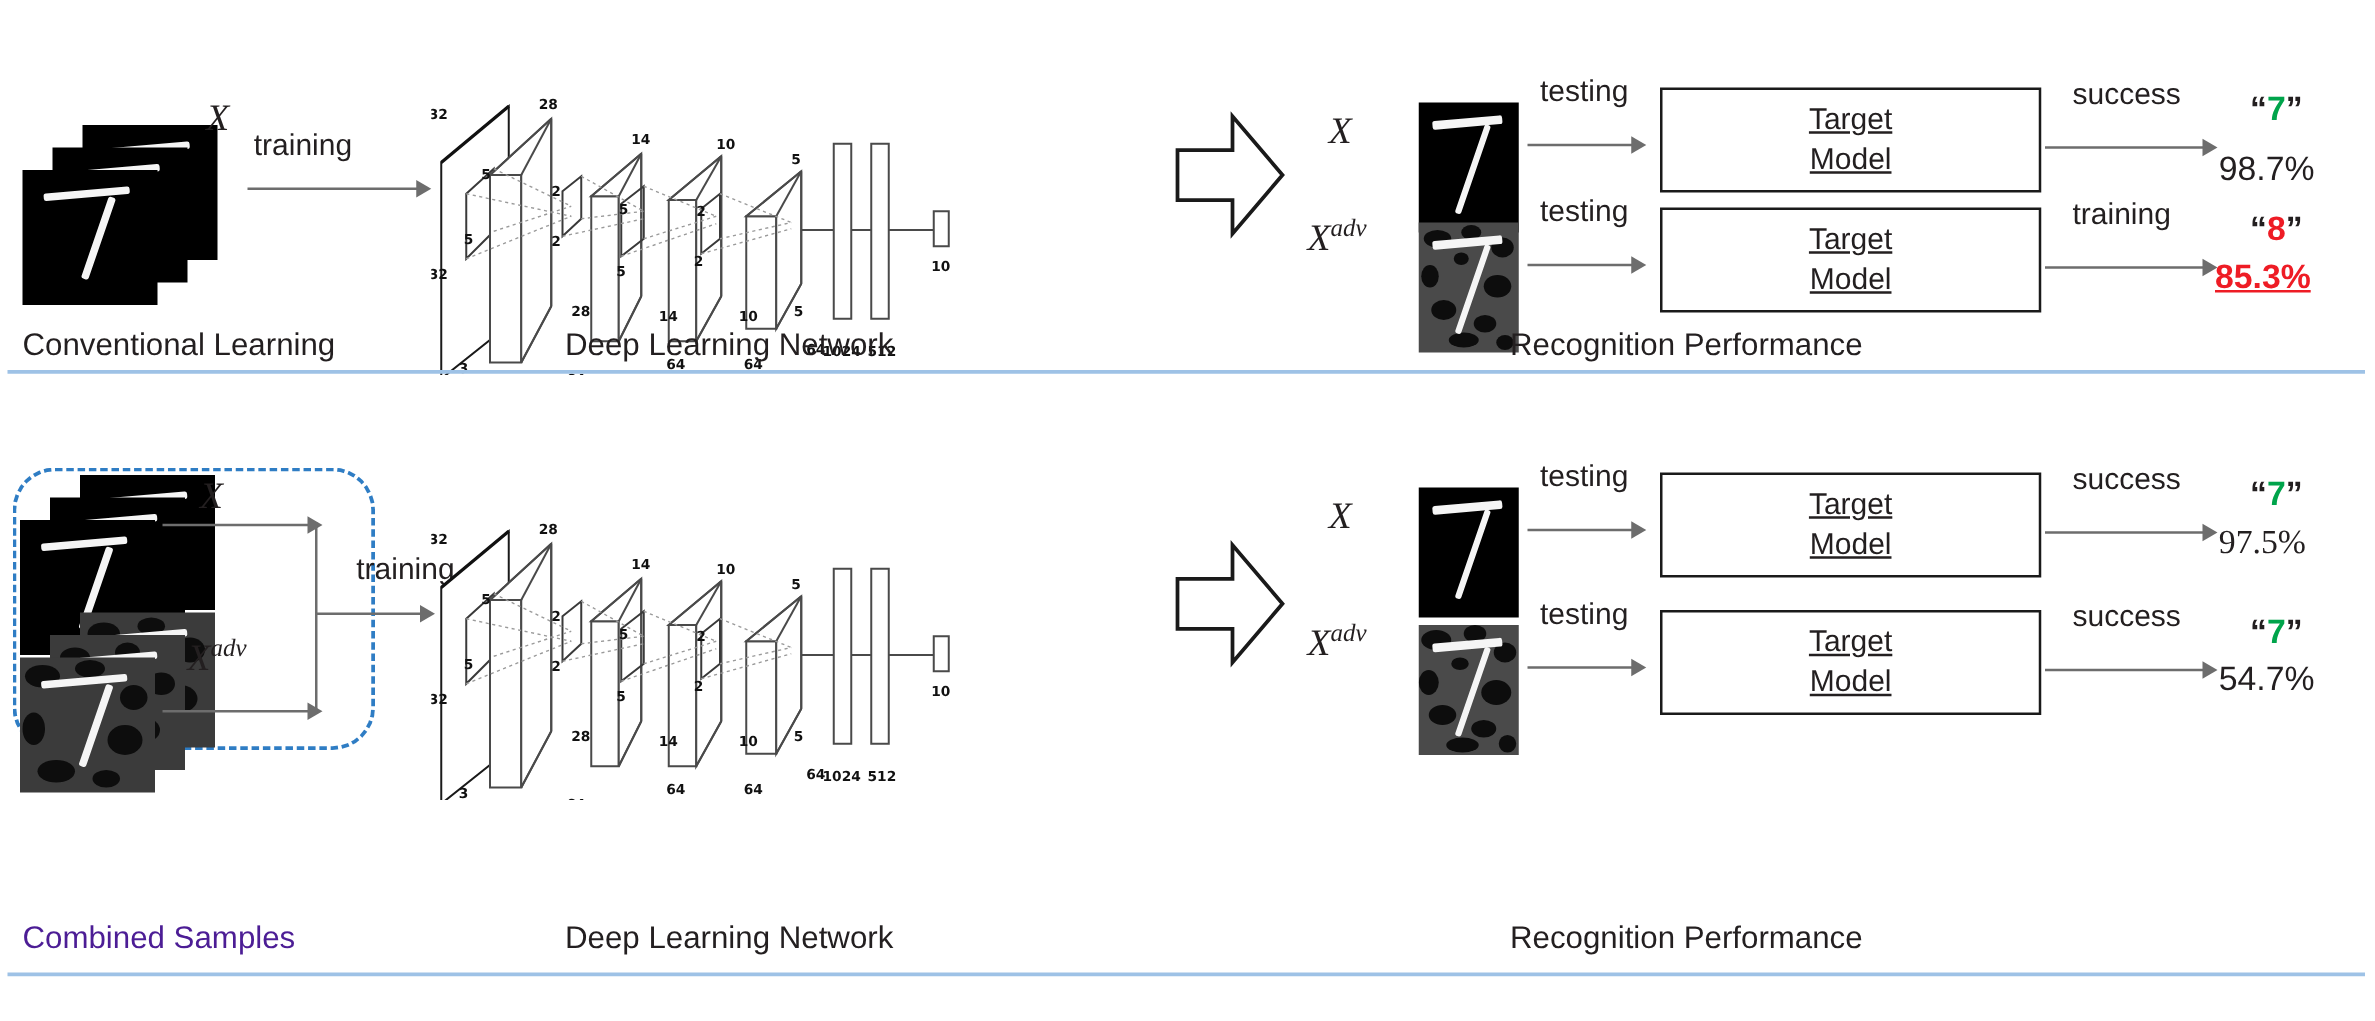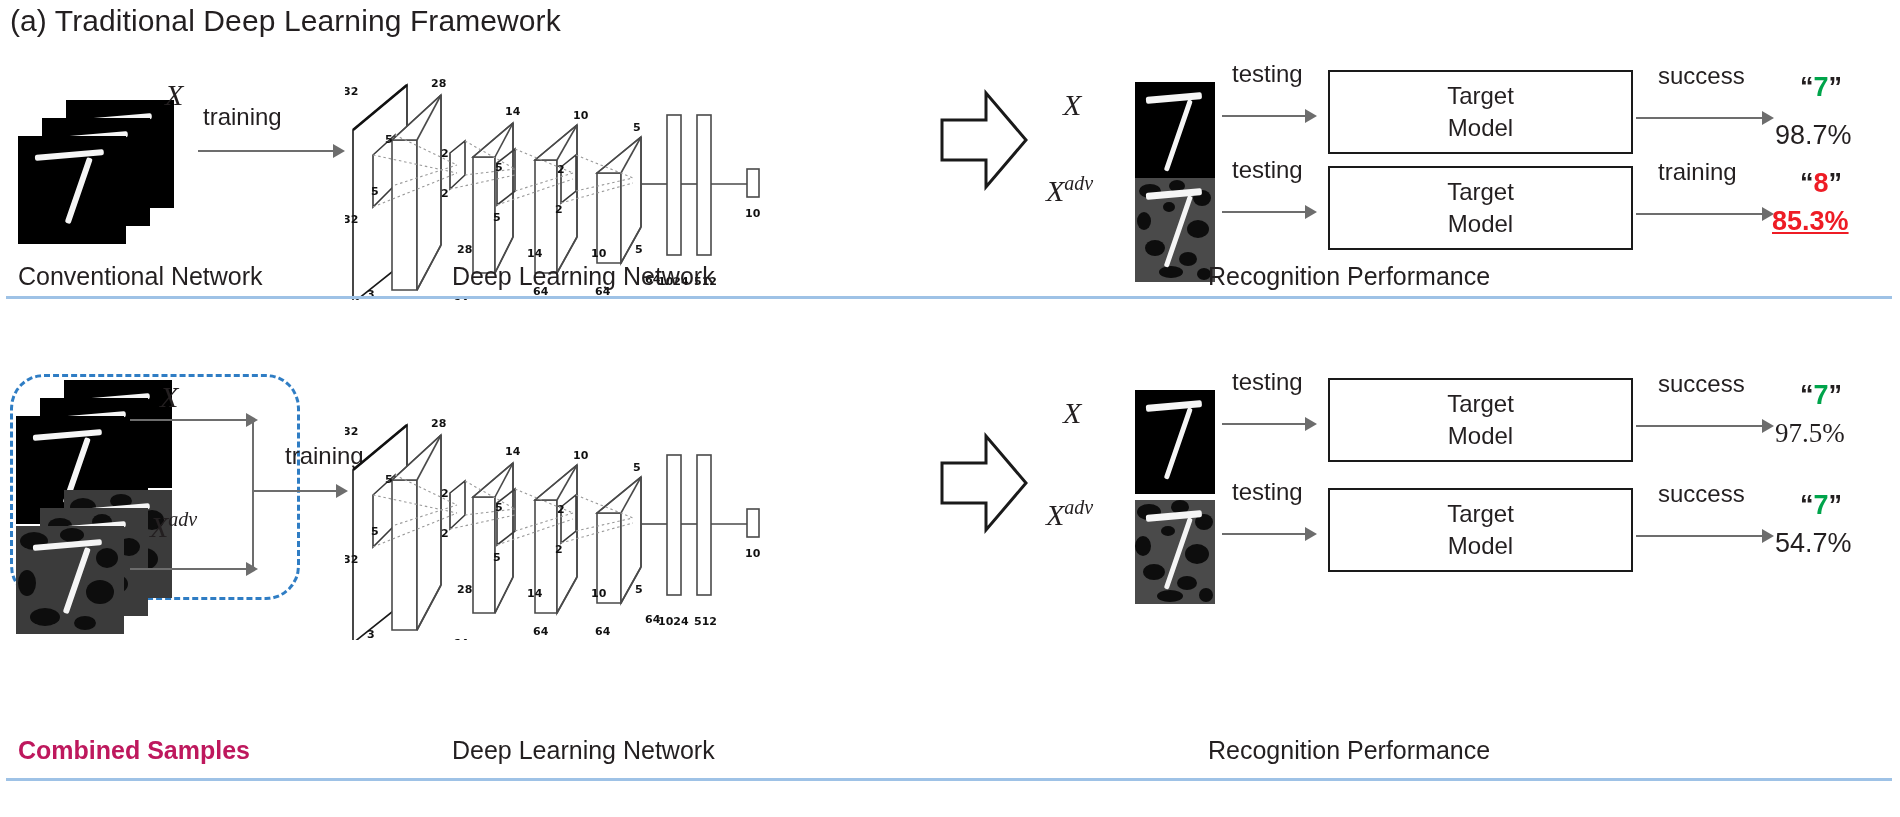--- a/index.html
+++ b/index.html
@@ -27,22 +27,22 @@
 
   
   .caption {
     position: absolute;
     font-size: 25px;
     color: #231f20;
     white-space: nowrap;
     font-weight: 400;
   }
   .caption.blue {
-    color: #be185d;
-    font-weight: bold;
+    color: #4c1d95;
+    font-weight: normal;
   }
   .rule {
     position: absolute;
     height: 3px;
     background: #9ec2e6;
   }
 
   
   .mnist-stack { position: absolute; }
   .mnist-tile {
@@ -122,20 +122,21 @@
     position: absolute;
     border: 2.5px solid #1a1a1a;
     background: #fff;
     display: flex;
     flex-direction: column;
     align-items: center;
     justify-content: center;
     font-size: 24px;
     color: #231f20;
     line-height: 1.35;
+    text-decoration: underline;
   }
 
   
   .result-quote {
     position: absolute;
     font-size: 27px;
     font-weight: bold;
     white-space: nowrap;
     color: #231f20;
   }
@@ -175,21 +176,20 @@
 
   
   .net { position: absolute; }
   .net svg { display: block; }
 </style>
 </head>
 <body>
 
 <div id="page">
 
-  <div class="panel-title" style="left:10px; top:4px;">(a) Traditional Deep Learning Framework</div>
 
   <div class="mnist-stack" style="left:18px; top:100px; width:170px; height:150px;">
     <div class="mnist-tile" style="left:48px; top:0px;">
       <div class="seven">
           <div class="bar"></div>
           <div class="leg"></div>
         </div>
     </div>
     <div class="mnist-tile" style="left:24px; top:18px;">
       <div class="seven">
@@ -374,21 +374,21 @@
 
   <div class="arrow-label" style="left:1658px; top:158px;">training</div>
   <div class="arrow-line" style="left:1636px; top:213px; width:130px;"></div>
   <div class="arrow-head" style="left:1762px; top:207px;"></div>
 
   <div class="result-quote" style="left:1800px; top:168px;">
     <span>“</span><span class="digit bad">8</span><span>”</span>
   </div>
   <div class="result-pct bad" style="left:1772px; top:206px;text-decoration:underline;">85.3%</div>
 
-  <div class="caption" style="left:18px;  top:262px;">Conventional Network</div>
+  <div class="caption" style="left:18px;  top:262px;">Conventional Learning</div>
   <div class="caption" style="left:452px; top:262px;">Deep Learning Network</div>
   <div class="caption" style="left:1208px; top:262px;">Recognition Performance</div>
   <div class="rule" style="left:6px; top:296px; width:1886px;"></div>
 
 
   <div class="dashed-box" style="left:10px; top:374px; width:290px; height:226px;"></div>
 
   <div class="mnist-stack" style="left:16px; top:380px; width:170px; height:150px;">
     <div class="mnist-tile" style="left:48px; top:0px;">
       <div class="seven">

